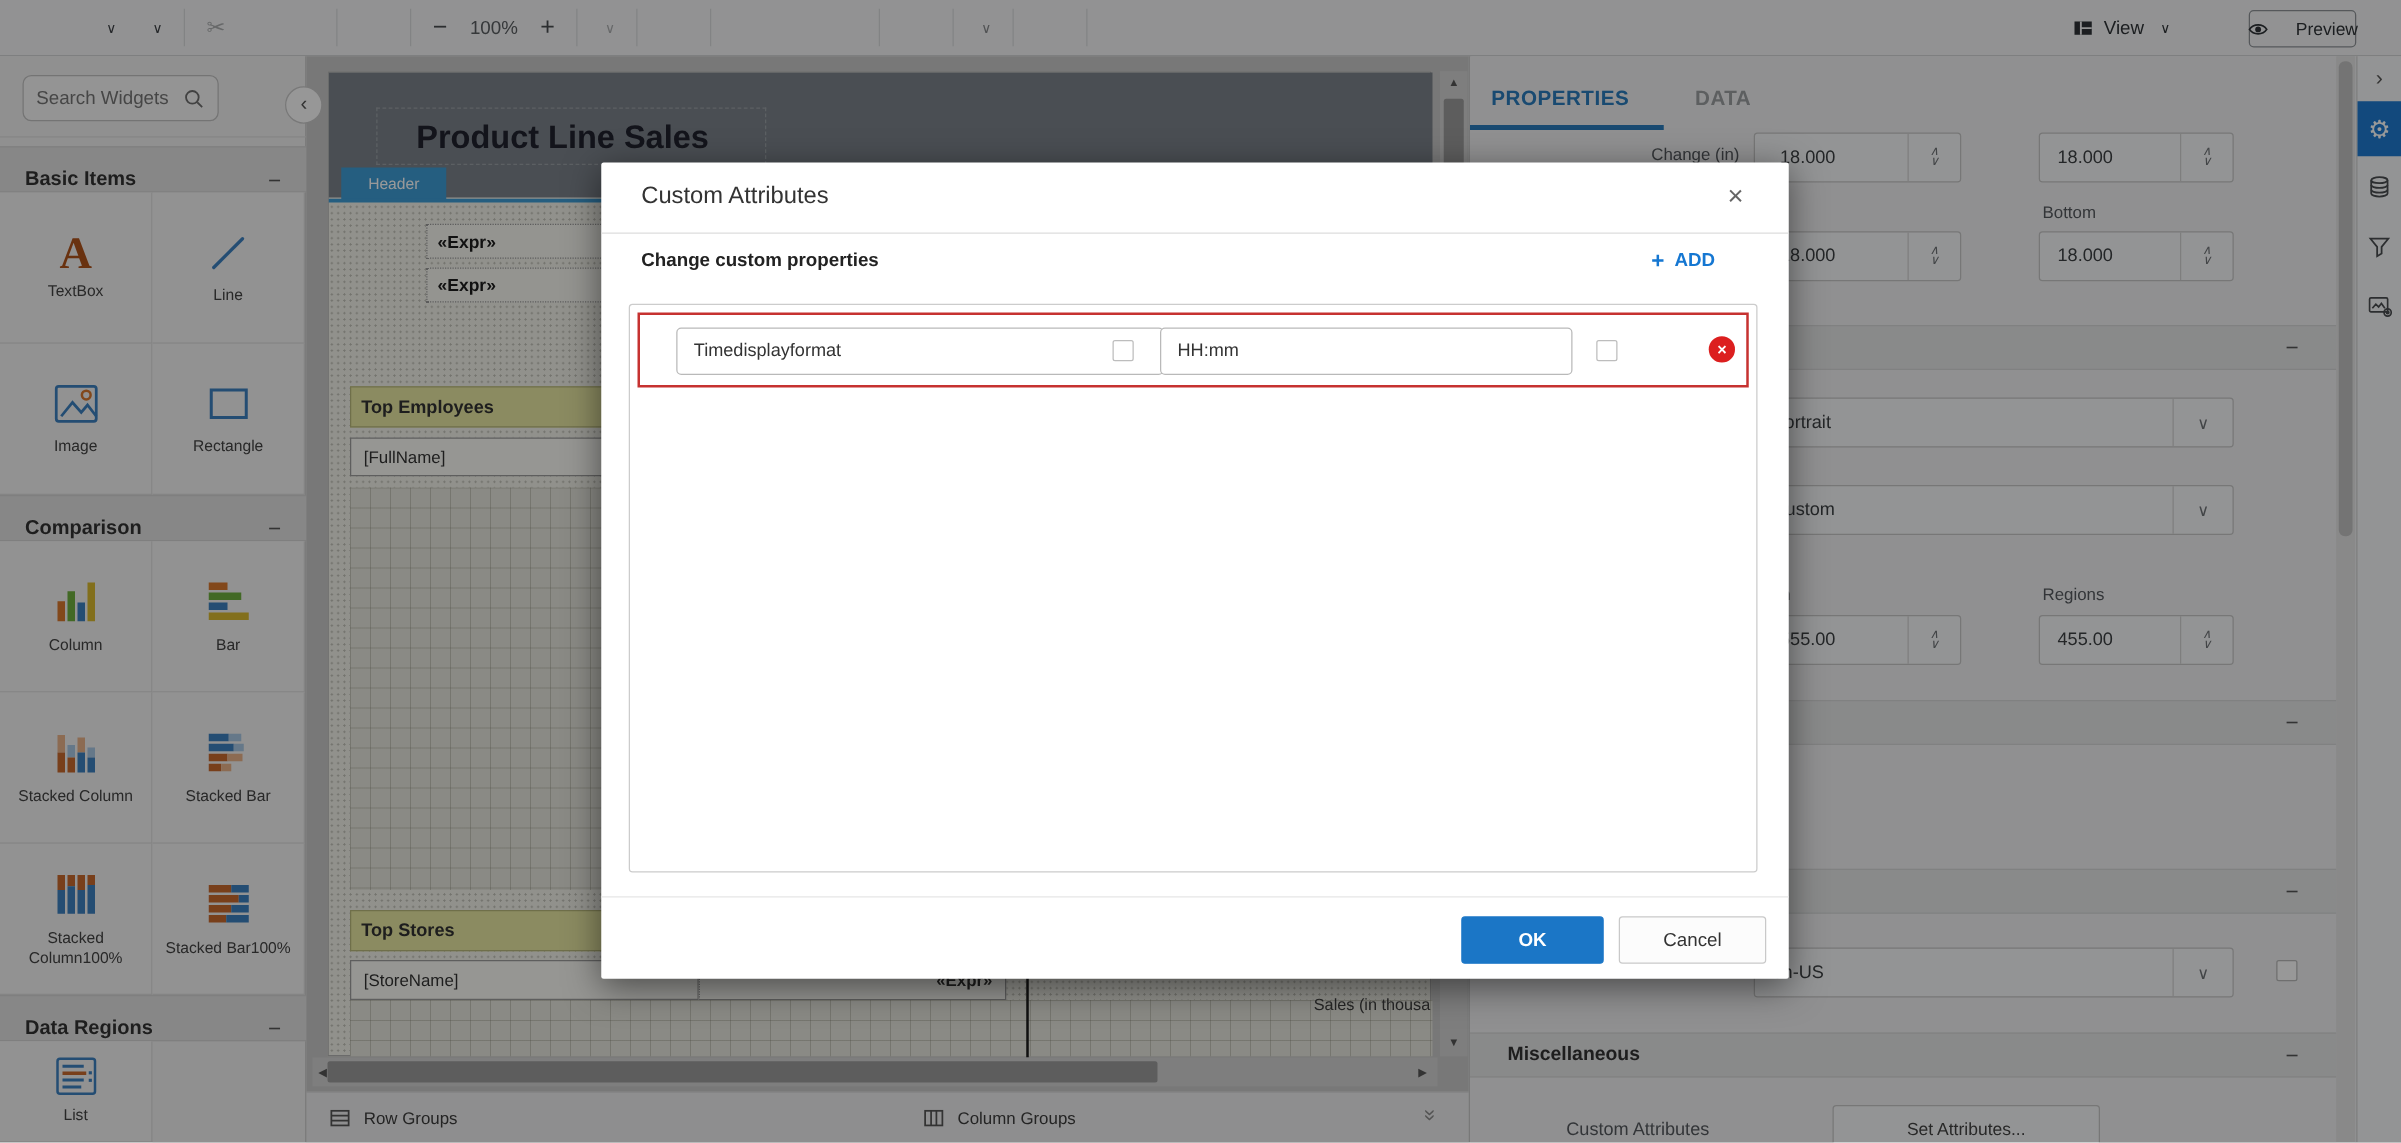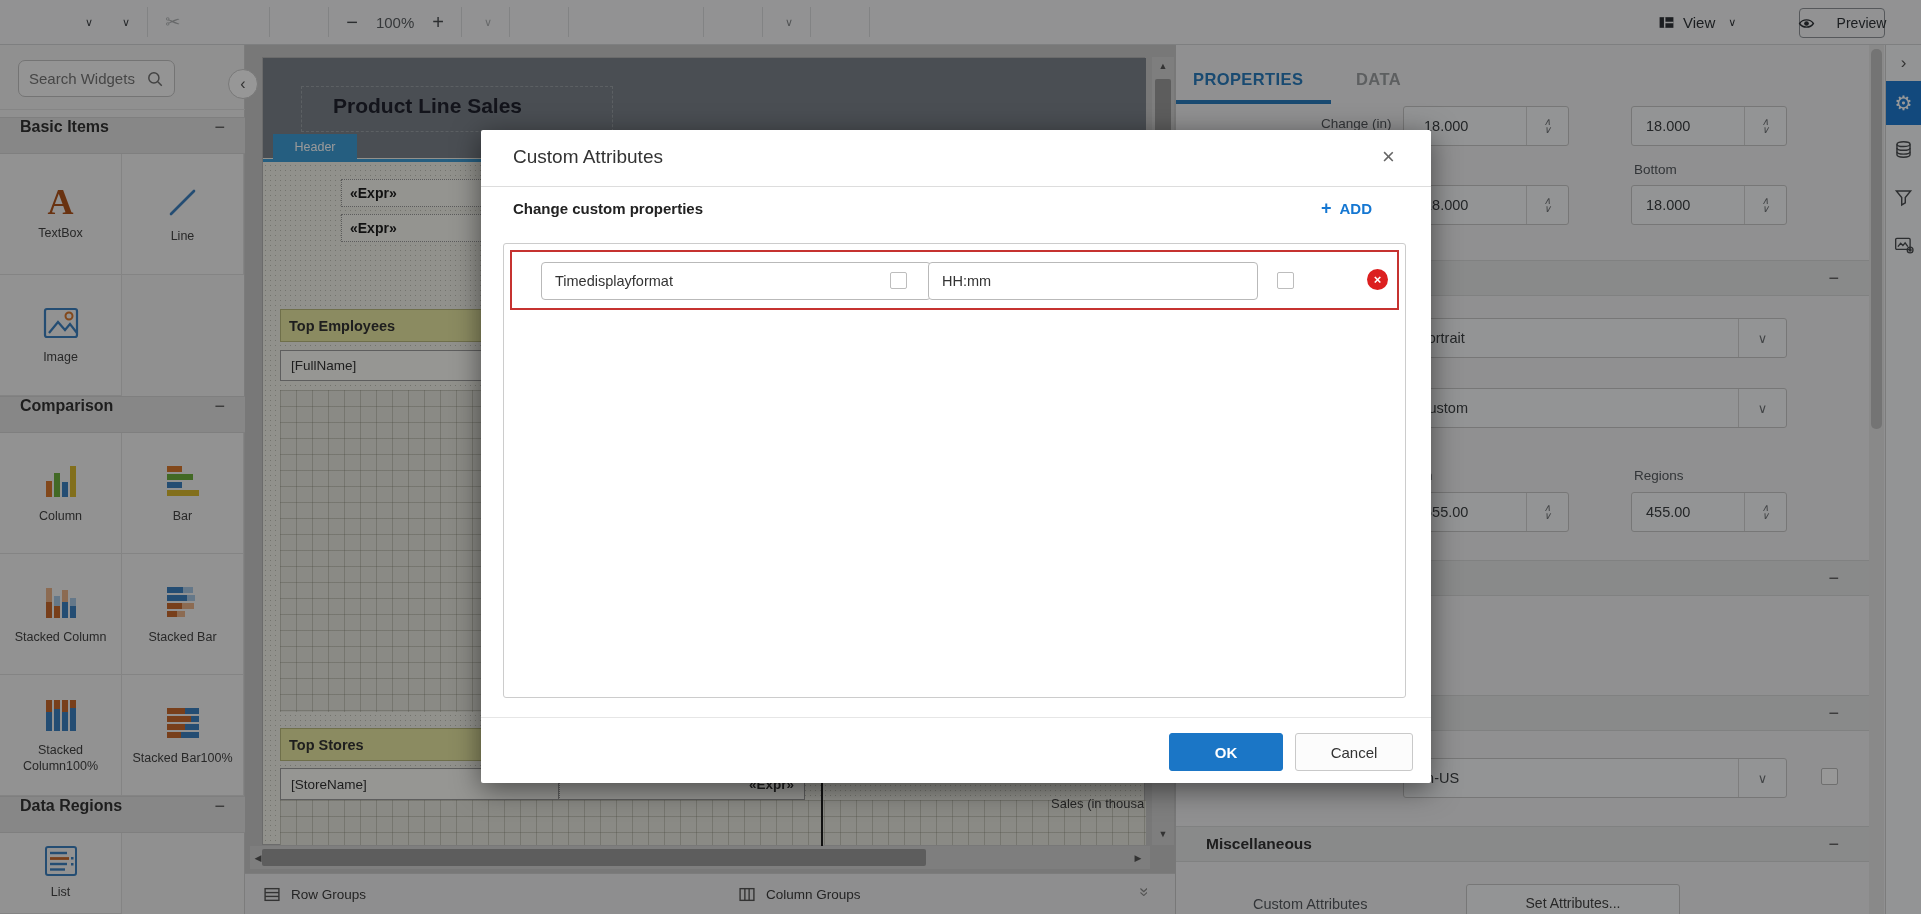--- a/index.html
+++ b/index.html
@@ -16,32 +16,32 @@
 .chv{font-size:11px;margin-left:5px;color:inherit}
 .zoomtxt{font-size:15px;color:#5b5e62}
 .pm{font-size:20px;color:#4a4d51;line-height:1}
 #view-group{position:absolute;left:1658px;top:0;height:45px;display:flex;align-items:center;gap:8px;color:#2f3337;font-size:15px}
 #preview-btn{position:absolute;left:1799px;top:8px;width:86px;height:30px;border:1px solid #8f9398;border-radius:4px;display:flex;align-items:center;justify-content:center;gap:22px;font-size:14px;color:#2f3337;background:#f3f4f5;cursor:pointer}
 
 #sidebar{left:0;top:45px;width:245px;height:869px;background:#f0f0f0;border-right:1px solid #cfcfcf}
 #search-row{position:absolute;left:0;top:0;width:245px;height:65px;border-bottom:1px solid #dedede}
 #search-box{position:absolute;left:18px;top:15px;width:157px;height:37px;border:1px solid #c2c2c2;border-radius:7px;background:#f7f7f7;display:flex;align-items:center;padding:0 10px}
 #search-input{flex:1;border:none;outline:none;background:transparent;font-size:15px;color:#8f8f8f;font-family:"Liberation Sans",sans-serif;min-width:0}
-.secbar{background:#e2e2e2;border-top:1px solid #d4d4d4;border-bottom:1px solid #d4d4d4;display:flex;align-items:flex-start;justify-content:space-between;padding:0 20px}
+.secbar{background:#e2e2e2;border-top:1px solid #d4d4d4;border-bottom:1px solid #d4d4d4;display:flex;align-items:flex-end;justify-content:space-between;padding:0 20px}
 .secbar .t{font-size:16px;font-weight:bold;color:#333}
 .dash{font-size:18px;color:#555;cursor:pointer;line-height:1}
 .tilegrid{display:flex;flex-wrap:wrap}
 .tile{width:122px;height:121px;border-right:1px solid #dcdcdc;border-bottom:1px solid #dcdcdc;display:flex;flex-direction:column;align-items:center;justify-content:center;gap:8px;background:#f3f3f3;cursor:pointer}
 .tile .lbl{font-size:12.5px;color:#444;text-align:center;line-height:1.25;padding:0 4px}
 .tA{font-family:"Liberation Serif",serif;font-weight:bold;font-size:36px;color:#b0541c;line-height:.9}
 
 #canvas{left:245px;top:45px;width:932px;height:869px;background:#c9c9c9;overflow:hidden}
 #page{position:absolute;left:17px;top:12px;width:883px;height:788px;background-color:#f2f2ea;background-image:radial-gradient(rgba(95,95,82,.33) .8px,transparent .9px);background-size:5px 5px;border:1px solid #b3b3b3}
 #page-darkband{position:absolute;left:0;top:0;width:883px;height:100px;background:#7c828a}
-#report-title{position:absolute;left:70px;top:36px;font-size:21px;font-weight:bold;color:#20222e}
+#report-title{position:absolute;left:70px;top:36px;font-size:26px;font-weight:bold;color:#20222e}
 #title-selection{position:absolute;left:38px;top:28px;width:312px;height:46px;border:1px dashed #9aa0a6}
 #header-tab{position:absolute;left:10px;top:76px;width:84px;height:26px;background:#3e9dd6;color:#fff;font-size:12.5px;display:flex;align-items:center;justify-content:center}
 #header-line{position:absolute;left:0;top:101px;width:883px;height:3px;background:#3e9dd6}
 .exprcell{position:absolute;left:78px;width:810px;height:28px;background:#f7f7f1;border:1px dotted #9a9a9a;display:flex;align-items:center;padding-left:8px;font-weight:bold;font-size:14px;color:#1d1d1d}
 .khaki{position:absolute;left:17px;width:866px;height:33px;background:#e8e8a2;border:1px solid #b9b97c;display:flex;align-items:center;padding-left:8px;font-weight:bold;font-size:14.5px;color:#333}
 .wcell{position:absolute;background:#fbfbf6;border:1px solid #9d9d9d;display:flex;align-items:center;padding-left:10px;font-size:13.5px;color:#333}
 .finegrid{position:absolute;background-color:#e7e7de;background-image:linear-gradient(to right,rgba(120,120,104,.30) 1px,transparent 1px),linear-gradient(to bottom,rgba(120,120,104,.30) 1px,transparent 1px);background-size:16px 16px}
 #axis-line{position:absolute;left:558px;top:643px;width:2px;height:145px;background:#1d1d1d}
 #axis-label{position:absolute;left:788px;top:738px;width:112px;overflow:hidden;white-space:nowrap;font-size:13px;color:#3f3f3f}
 .sb-track{position:absolute;background:#d2d2d2}
@@ -332,20 +332,28 @@
     <div class="tile">
       <span>
           <svg width="40" height="38" viewBox="0 0 40 38" fill="none">
             <rect x="4" y="5" width="32" height="28" rx="2" stroke="#3c80c0" stroke-width="2.2"></rect>
             <path d="M8 29l9-11 7 8 5-6 7 9" stroke="#3c80c0" stroke-width="2.2"></path>
             <circle cx="28" cy="12" r="3.5" stroke="#d9782d" stroke-width="2"></circle>
           </svg>
         </span>
       <span class="lbl">Image</span>
     </div>
+    <div class="tile">
+      <span>
+          <svg width="40" height="38" viewBox="0 0 40 38" fill="none">
+            <rect x="6" y="8" width="28" height="22" stroke="#3c80c0" stroke-width="2.4"></rect>
+          </svg>
+        </span>
+      <span class="lbl">Rectangle</span>
+    </div>
   </div>
 
   <div class="secbar abs" style="left:0;top:351px;width:245px;height:37px">
     <span class="t">Comparison</span>
     <span class="dash">−</span>
   </div>
   <div class="tilegrid abs" style="left:0;top:388px;width:245px">
     <div class="tile">
       <span>
           <svg width="40" height="40" viewBox="0 0 40 40">

